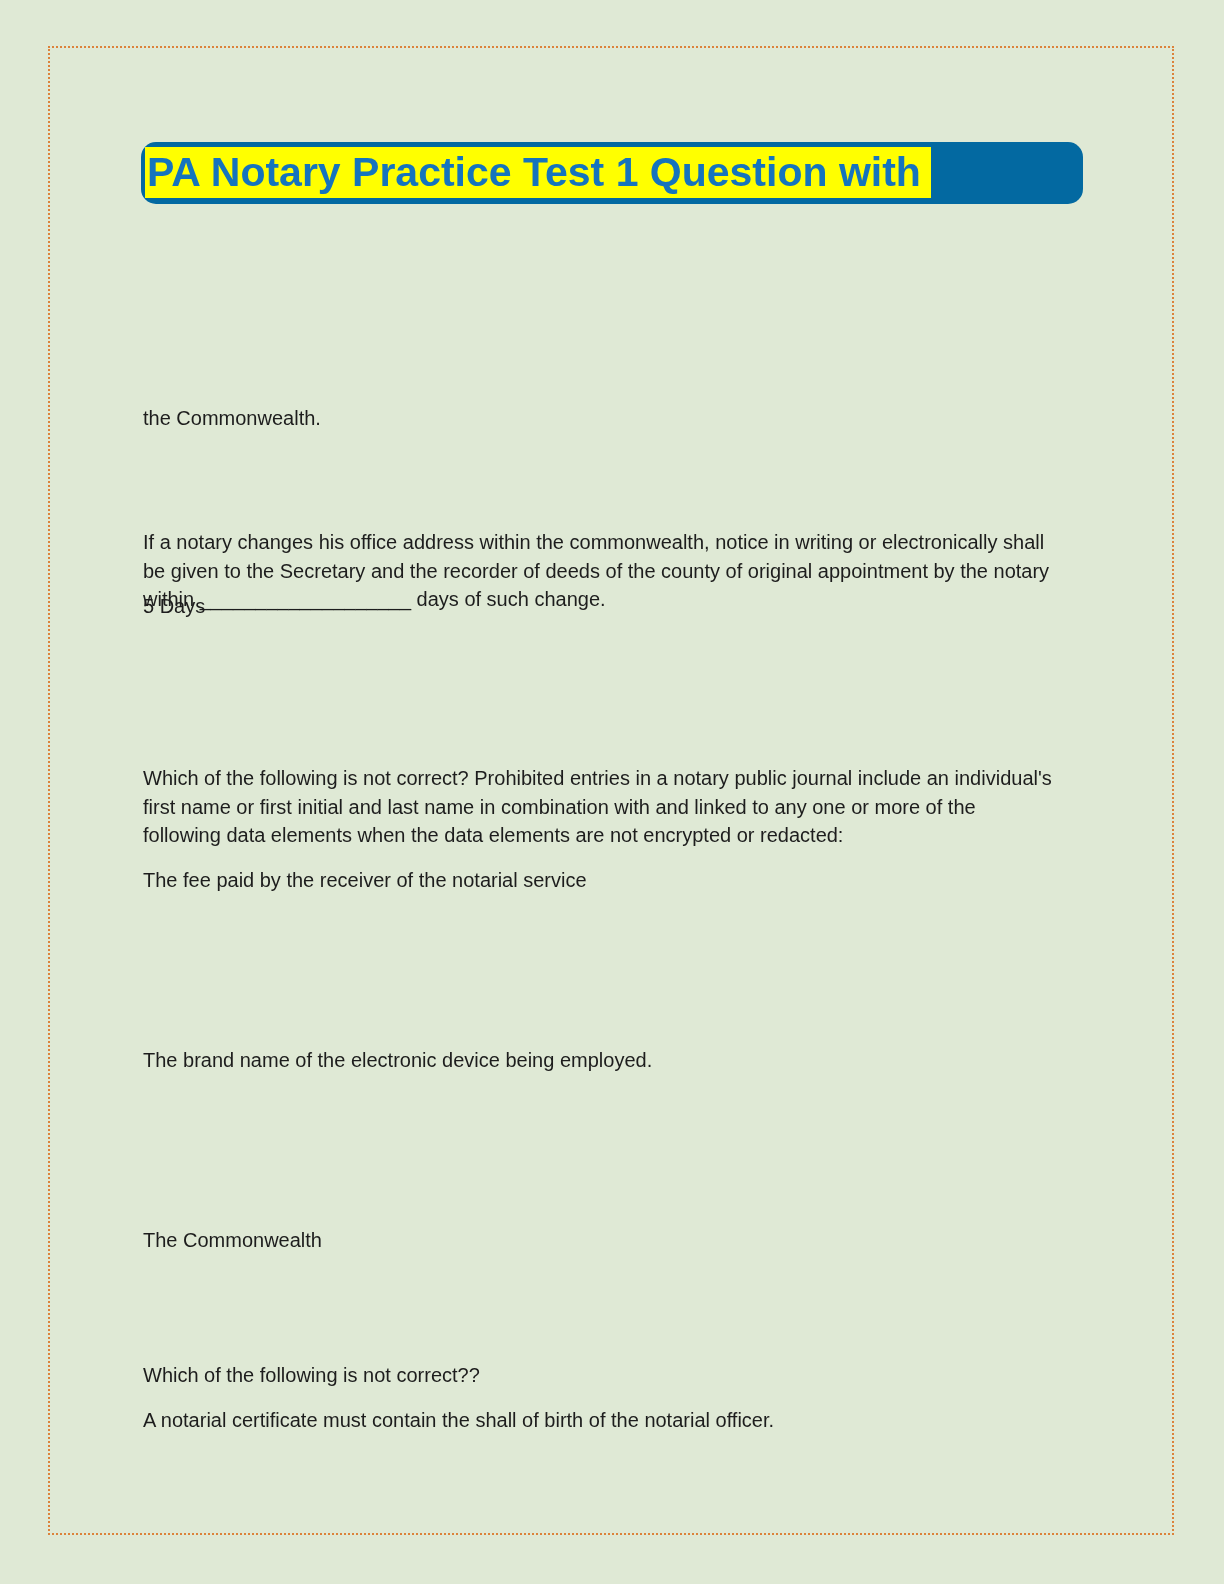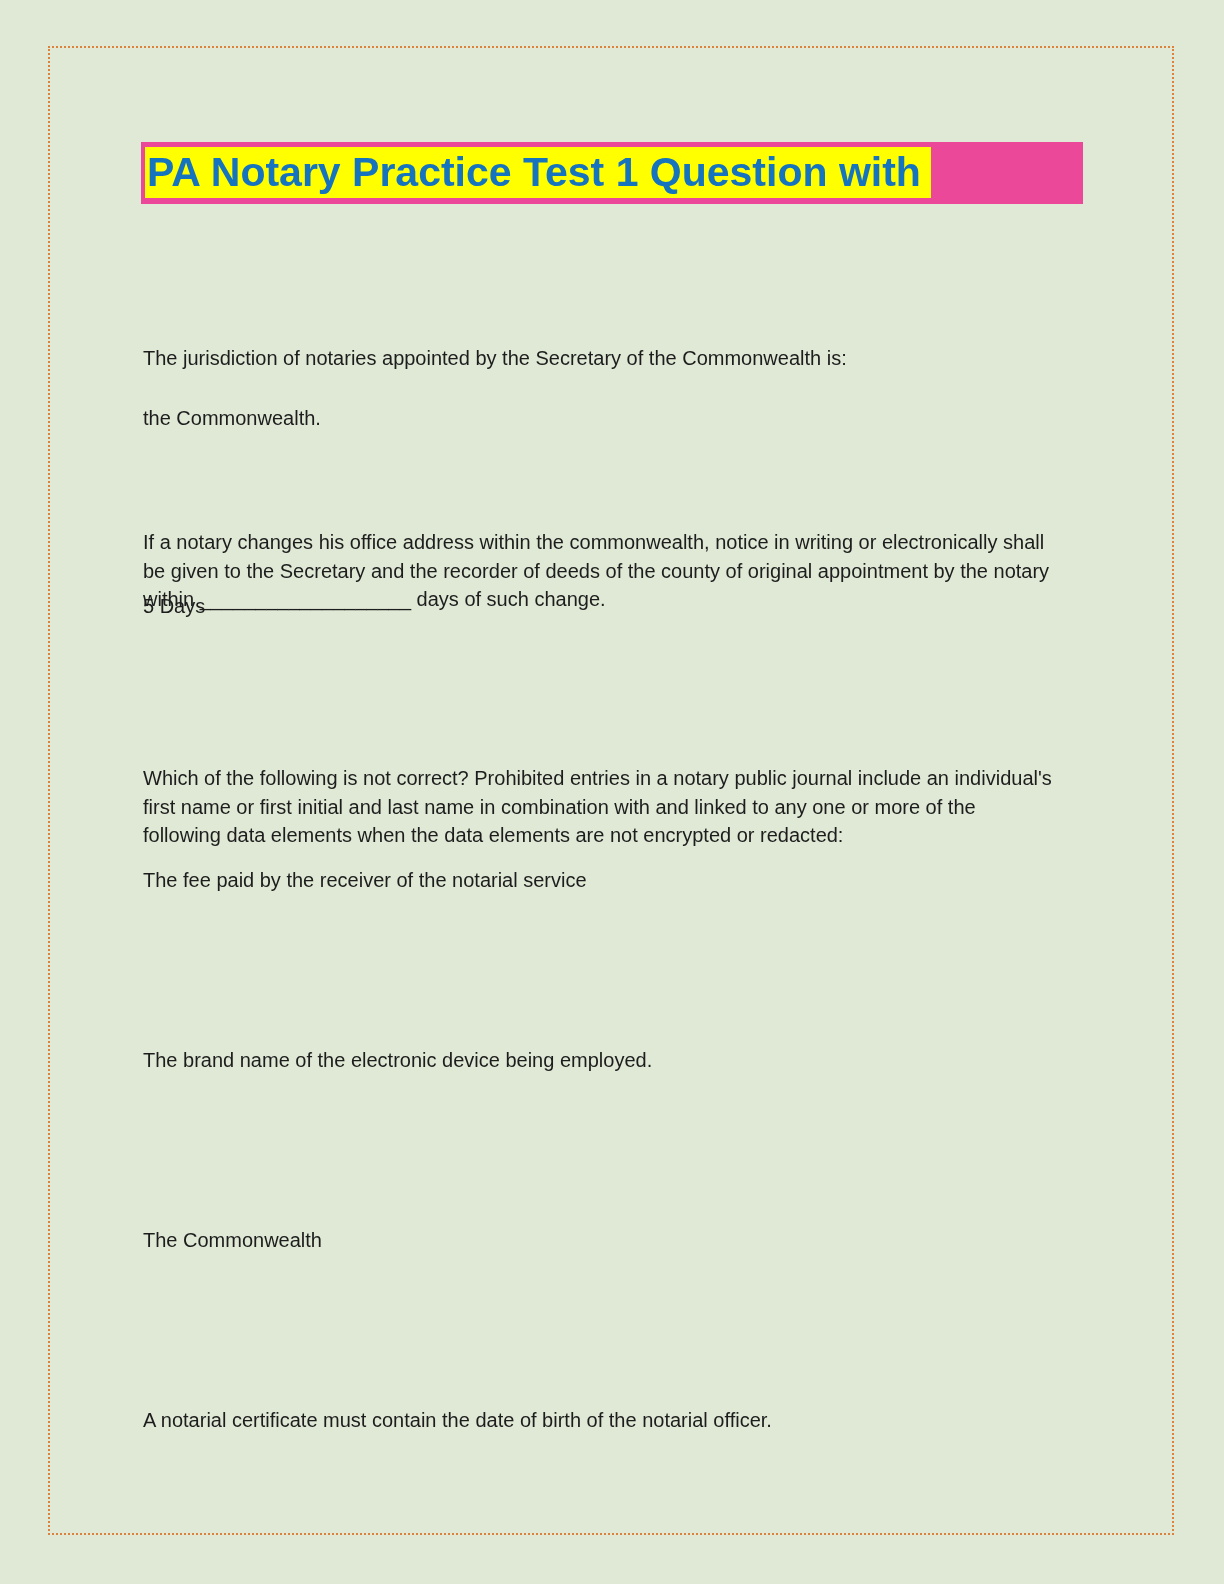--- a/index.html
+++ b/index.html
@@ -15,22 +15,23 @@
     left:48px;top:46px;
     width:1126px;height:1489px;
     box-sizing:border-box;
     border:2px dotted #dc823a;
   }
   .title-box{
     position:absolute;
     left:141px;top:142px;
     width:942px;
     box-sizing:border-box;
-    background:#ec4899;
+    background:#0369a1;
     padding:5px 0 6px 4px;
+    border-radius:15px;
   }
   .title-line{
     font-weight:bold;
     font-size:41px;
     line-height:51px;
     color:#1574bd;
   }
   .title-line .hl{
     display:inline-block;
     background:#ffff00;
@@ -58,31 +59,31 @@
 
 <div class="page">
   <div class="frame"></div>
 
   <div class="title-box">
     <h1 style="margin:0;font-size:inherit;font-weight:normal;">
       <div class="title-line"><span class="hl">PA Notary Practice Test 1 Question with</span></div>
     </h1>
   </div>
 
-  <p class="q q0">The jurisdiction of notaries appointed by the Secretary of the Commonwealth is:</p>
   <p class="a a0">the Commonwealth.</p>
 
   <p class="q q1">If a notary changes his office address within the commonwealth, notice in writing or electronically shall
 be given to the Secretary and the recorder of deeds of the county of original appointment by the notary
 within ___________________ days of such change.</p>
   <p class="a a1">5 Days</p>
 
   <p class="q q2">Which of the following is not correct? Prohibited entries in a notary public journal include an individual's
 first name or first initial and last name in combination with and linked to any one or more of the
 following data elements when the data elements are not encrypted or redacted:</p>
   <p class="a a2">The fee paid by the receiver of the notarial service</p>
 
   <p class="a a3">The brand name of the electronic device being employed.</p>
 
   <p class="a a4">The Commonwealth</p>
 
-  <p class="a a5">A notarial certificate must contain the date of birth of the notarial officer.</p>
+  <p class="q q5">Which of the following is not correct??</p>
+  <p class="a a5">A notarial certificate must contain the shall of birth of the notarial officer.</p>
 </div>
 
 </body></html>

